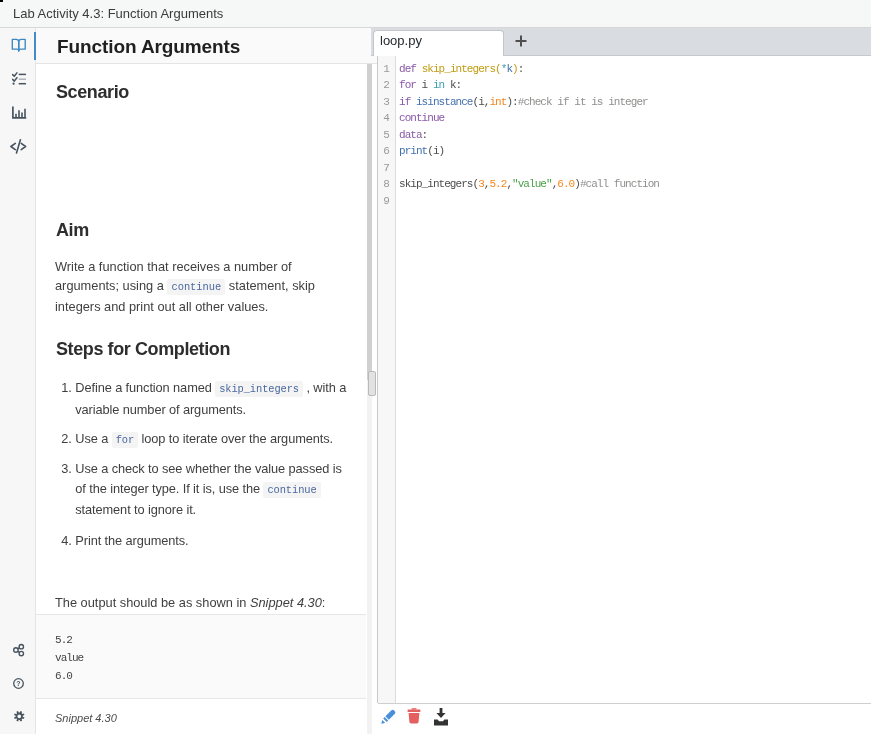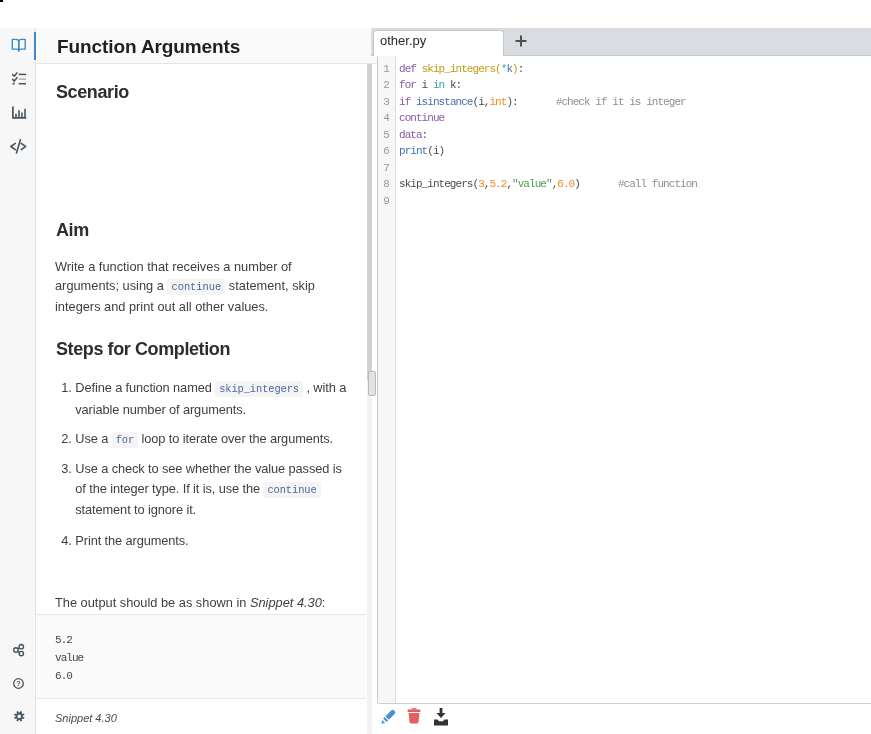--- a/index.html
+++ b/index.html
@@ -37,31 +37,34 @@
   #gutter{left:378px;top:56px;width:17px;height:647px;background:#f7f7f7;border-right:1px solid #dcdcdc;}
   .mono{font-family:"Liberation Mono",monospace;font-size:11px;letter-spacing:-0.95px;}
   #gnums{left:378px;top:60.6px;width:11px;text-align:right;line-height:16.5px;color:#999;}
   #code{left:399px;top:60.6px;line-height:16.5px;color:#4d4d4c;white-space:pre;}
   .kw{color:#8959a8;margin-top:16px;}   
   .gold{color:#c19c12;} 
   .teal{color:#3e9fae;} 
   .blu{color:#4271ae;}  
   .orn{color:#f5871f;}  
   .grn{color:#4aa04a;}  
-  .cmt{color:#8e908c;margin-left:38px;}  
+  .cmt{color:#8e908c;}  
   
   #actionbar{left:378px;top:703px;width:493px;height:31px;background:#fff;border-top:1px solid #cfcfcf;}
   
   #snipbox{left:36px;top:614px;width:330px;height:83px;background:#fafafa;border-top:1px solid #e7e7e7;border-bottom:1px solid #e7e7e7;}
   #sniptext{left:55px;top:631px;line-height:18.15px;color:#454545;white-space:pre;}
   #snipcap{left:55px;top:712px;font-size:11px;font-style:italic;color:#4c4c4c;}
 </style>
 </head>
 <body>
 <div id="root">
+  <div class="abs" id="topbar">
+      <span class="t">Lab Activity 4.3: Function Arguments</span>
+    </div>
   <div class="abs" id="corner"></div>
   <div class="abs" id="sidebar"></div>
 
   <div class="abs" style="left:10.6px;top:38px;">
     <svg width="15.5" height="14.5" viewBox="0 0 24 22" fill="none" stroke="#3c88c3" stroke-width="2.1" stroke-linejoin="round" stroke-linecap="round">
       <path d="M2 2 h6 a4 4 0 0 1 4 4 v14 a3 3 0 0 0 -3 -3 H2 z"></path>
       <path d="M22 2 h-6 a4 4 0 0 0 -4 4 v14 a3 3 0 0 1 3 -3 h7 z"></path>
     </svg>
   </div>
   <div class="abs" id="bluebar"></div>
@@ -145,21 +148,21 @@
 6.0</div>
   <div class="abs" id="snipcap">Snippet 4.30</div>
 
   <div class="abs" id="sbtrack"></div>
   <div class="abs" id="sbthumb"></div>
   <div class="abs" id="handle"></div>
   <div class="abs" id="eborder"></div>
 
   <div class="abs" id="tabbar"></div>
   <div class="abs" id="tab"></div>
-  <div class="abs" id="tabtxt">other.py</div>
+  <div class="abs" id="tabtxt">loop.py</div>
   <div class="abs" style="left:514.5px;top:35.2px;">
     <svg width="12" height="12" viewBox="0 0 12 12" stroke="#4f4f4f" stroke-width="2">
       <path d="M6 0.5 L6 11.5 M0.5 6 L11.5 6"></path>
     </svg>
   </div>
 
   <div class="abs" id="editor"></div>
   <div class="abs" id="gutter"></div>
   <div class="abs mono" id="gnums">1<br>2<br>3<br>4<br>5<br>6<br>7<br>8<br>9</div>
   <div class="abs mono" id="code"><span class="kw">def</span> <span class="gold">skip_integers(</span><span class="teal">*</span><span class="blu">k</span><span class="gold">)</span>:

